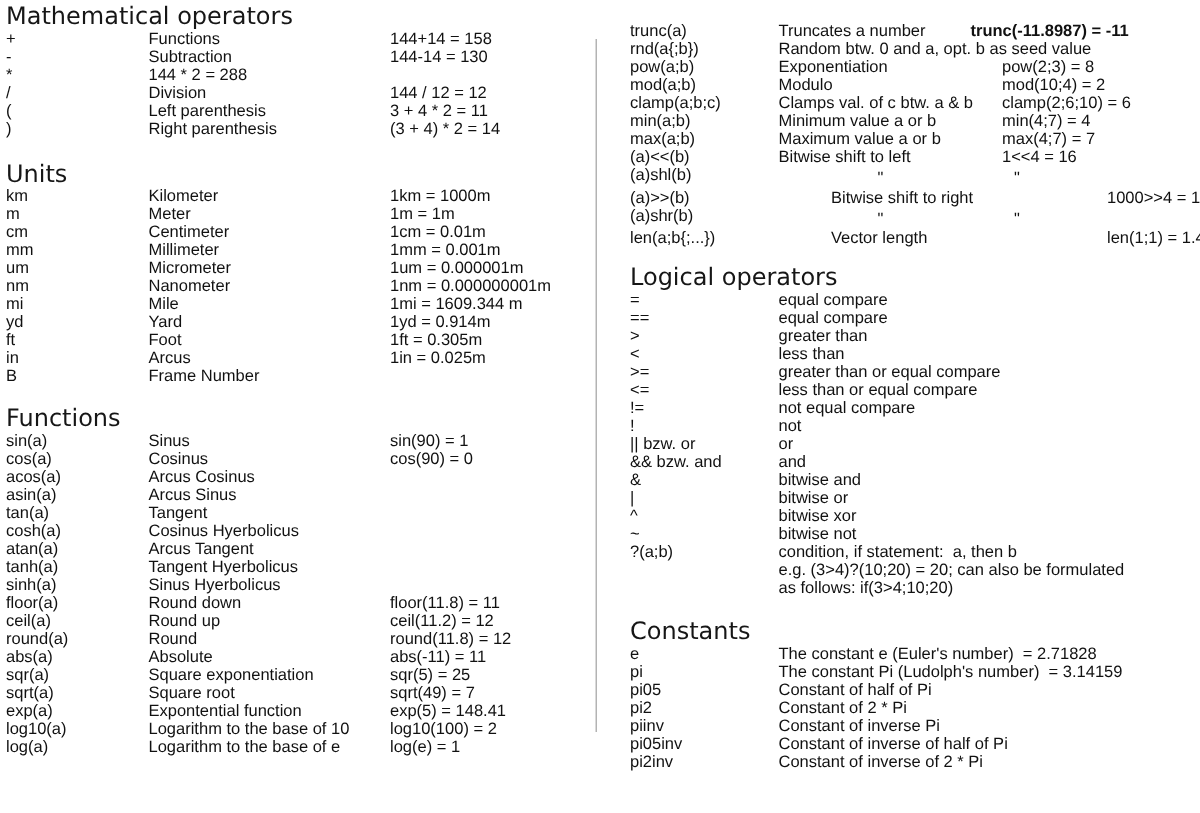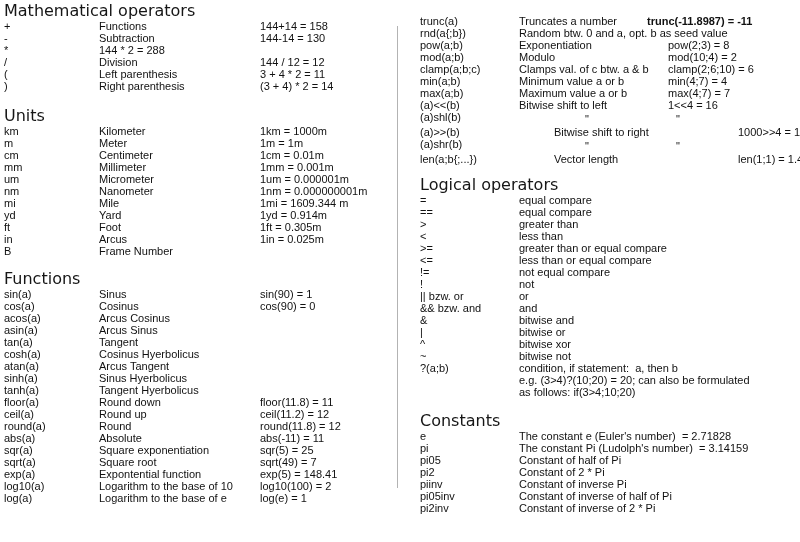--- a/index.html
+++ b/index.html
@@ -186,27 +186,27 @@
             <span class="cell cell-sym">cosh(a)</span>
             <span class="cell cell-desc">Cosinus Hyerbolicus</span>
             <span class="cell cell-ex"></span>
           </div>
           <div class="row">
             <span class="cell cell-sym">atan(a)</span>
             <span class="cell cell-desc">Arcus Tangent</span>
             <span class="cell cell-ex"></span>
           </div>
           <div class="row">
+            <span class="cell cell-sym">tanh(a)</span>
+            <span class="cell cell-desc">Tangent Hyerbolicus</span>
+            <span class="cell cell-ex"></span>
+          </div>
+          <div class="row">
             <span class="cell cell-sym">sinh(a)</span>
             <span class="cell cell-desc">Sinus Hyerbolicus</span>
-            <span class="cell cell-ex"></span>
-          </div>
-          <div class="row">
-            <span class="cell cell-sym">tanh(a)</span>
-            <span class="cell cell-desc">Tangent Hyerbolicus</span>
             <span class="cell cell-ex"></span>
           </div>
           <div class="row">
             <span class="cell cell-sym">floor(a)</span>
             <span class="cell cell-desc">Round down</span>
             <span class="cell cell-ex">floor(11.8) = 11</span>
           </div>
           <div class="row">
             <span class="cell cell-sym">ceil(a)</span>
             <span class="cell cell-desc">Round up</span>

